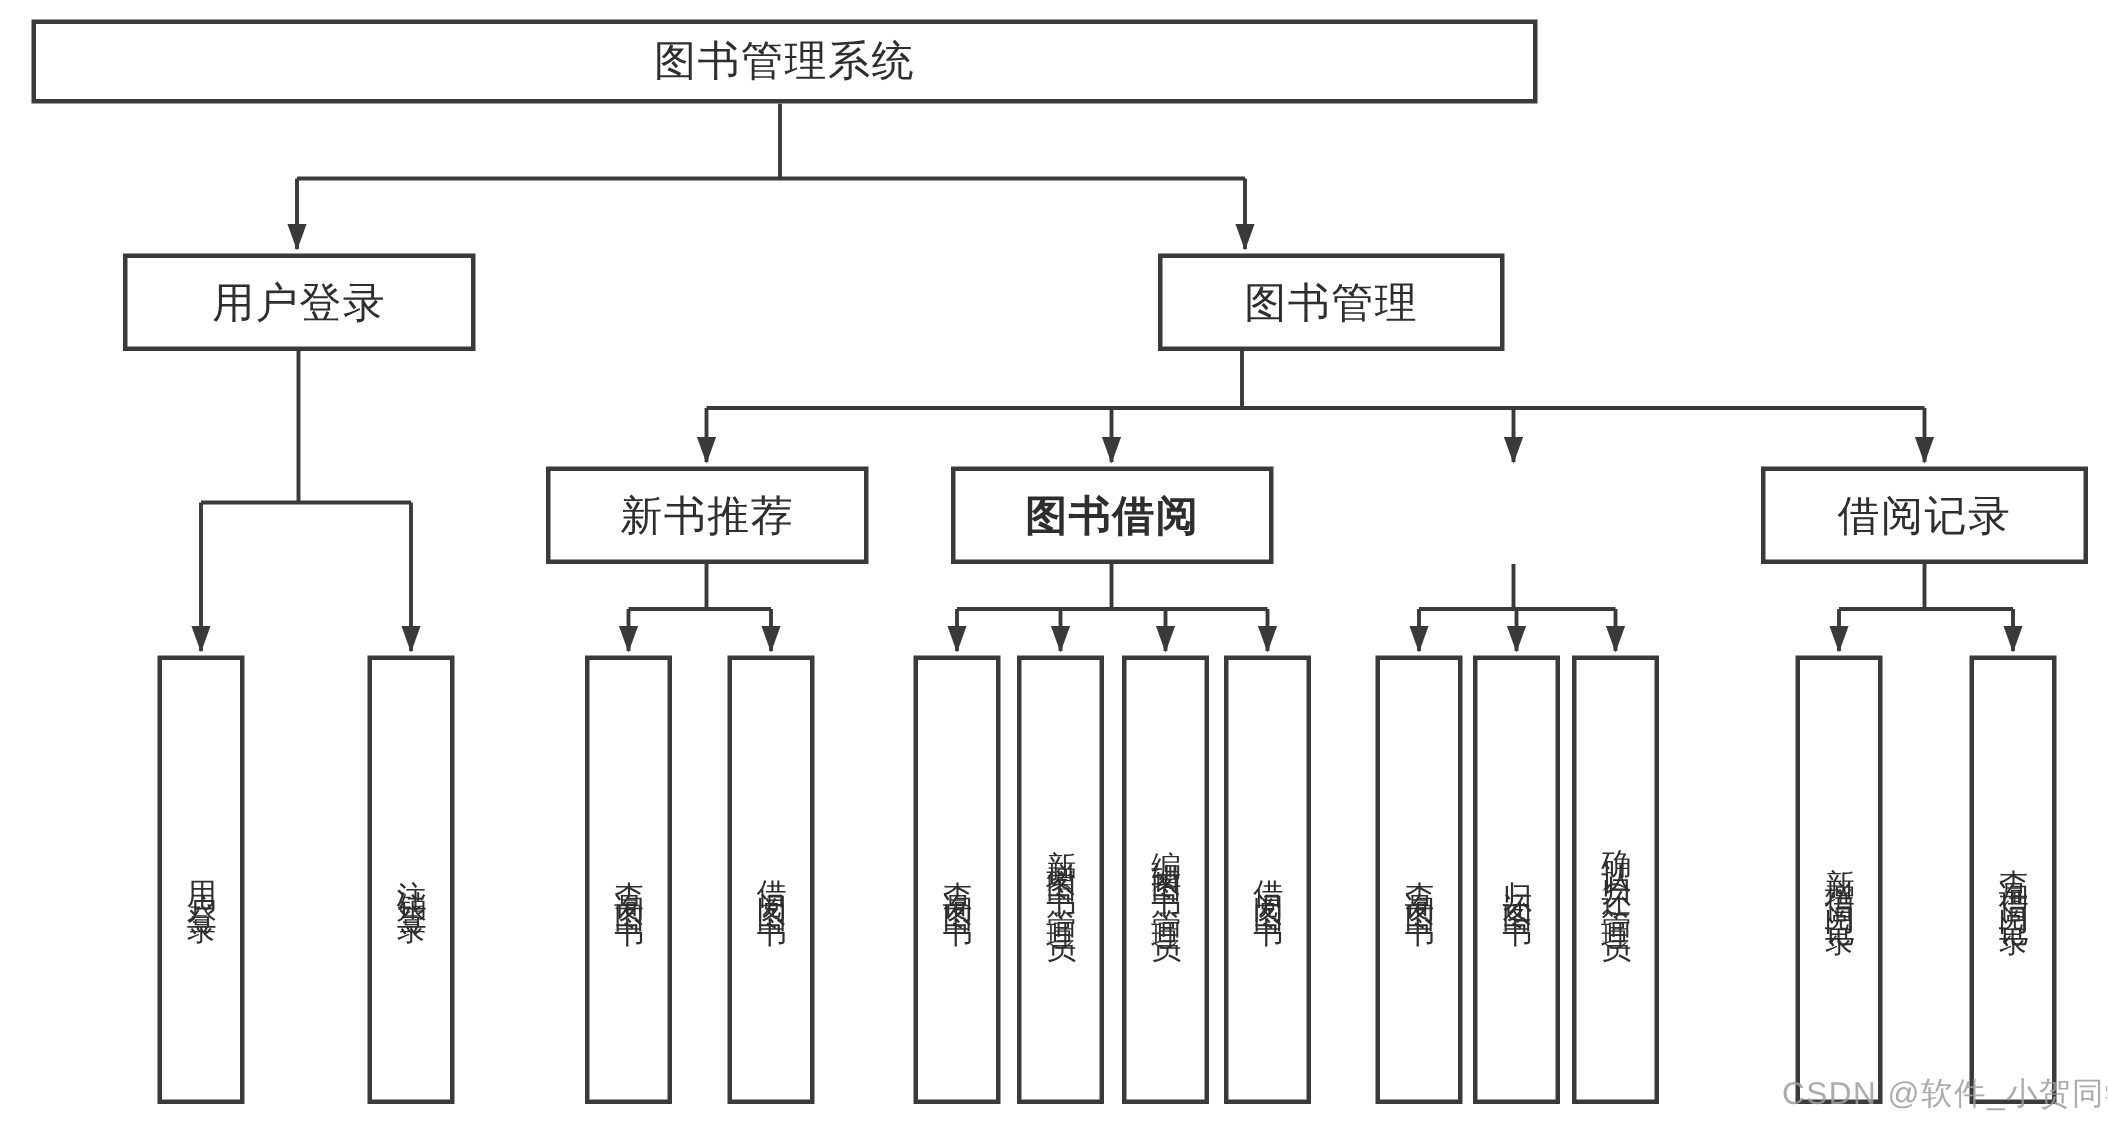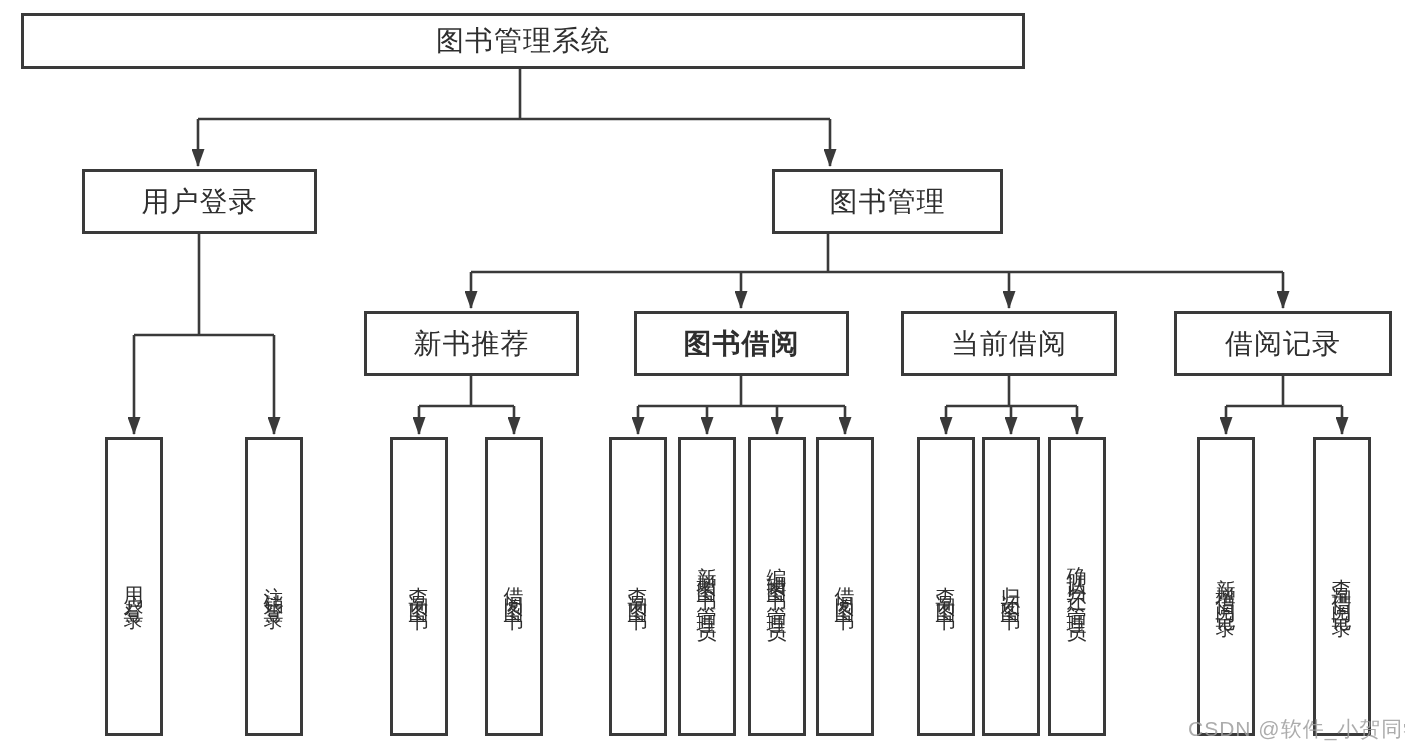--- a/index.html
+++ b/index.html
@@ -106,23 +106,20 @@
   <div class="node lvl2" style="left:725px;width:231px;margin-left:47px;">
     <span class="hlabel">图书管理</span>
   </div>
 
   <div class="node lvl3" style="left:364px;width:215px;">
     <span class="hlabel">新书推荐</span>
   </div>
   <div class="node lvl3" style="left:634px;width:215px;font-weight:bold;">
     <span class="hlabel">图书借阅</span>
   </div>
-  <div class="node lvl3" style="left:901px;width:216px;">
-    <span class="hlabel">当前借阅</span>
-  </div>
   <div class="node lvl3" style="left:1174px;width:218px;">
     <span class="hlabel">借阅记录</span>
   </div>
 
   <div class="node leaf" style="left:105px;">
     <span class="vtext">用户登录</span>
   </div>
   <div class="node leaf" style="left:245px;">
     <span class="vtext">注销登录</span>
   </div>

